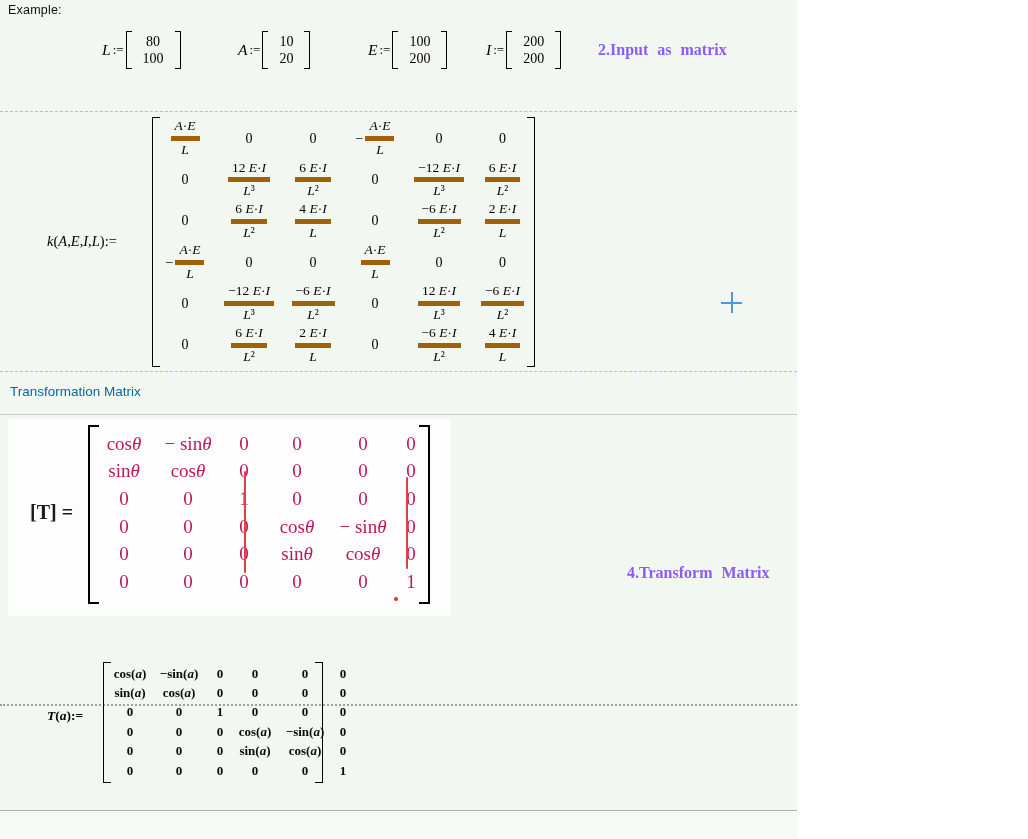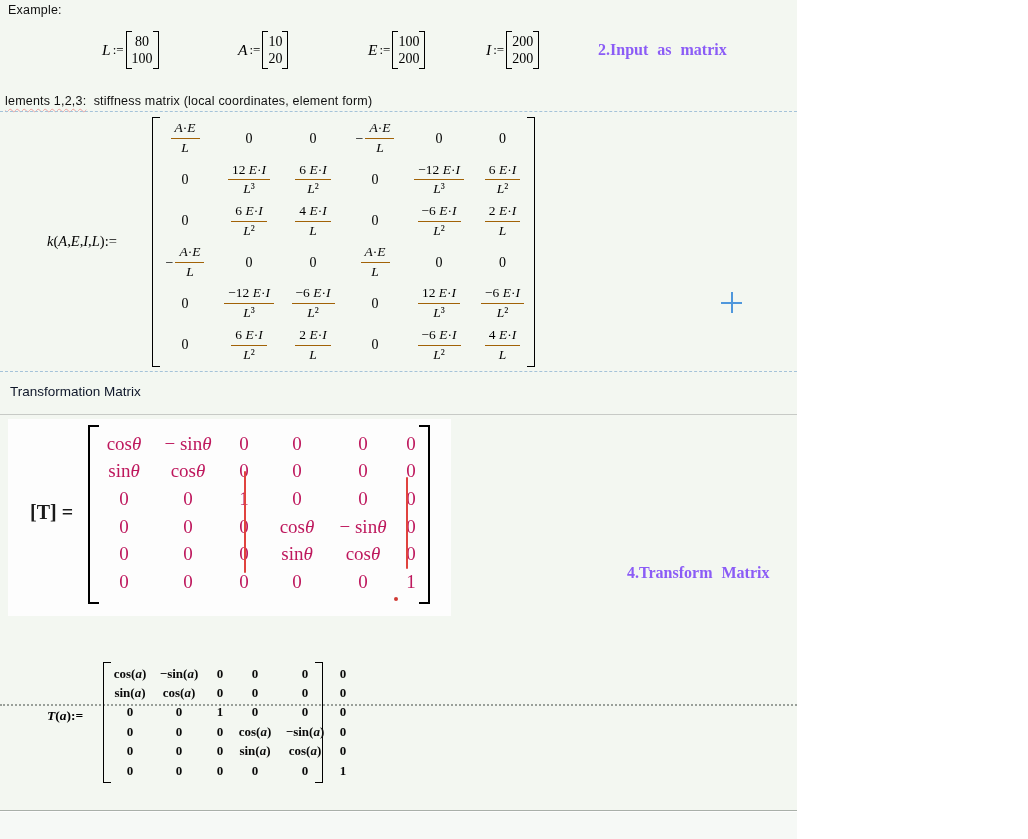--- a/index.html
+++ b/index.html
@@ -5,21 +5,21 @@
   html,body{margin:0;padding:0;background:#ffffff;}
   .screen{position:relative;width:1028px;height:839px;background:#ffffff;overflow:hidden;
           font-family:"Liberation Sans",sans-serif;color:#000;}
   .content-bg{position:absolute;left:0;top:0;width:797px;height:810px;background:#f3f7f1;}
   .footer-bg{position:absolute;left:0;top:811px;width:797px;height:28px;background:#f6f9f6;}
 
   .abs{position:absolute;}
 
   
   .h-small{font-size:12.5px;letter-spacing:0.2px;color:#101010;}
-  .h-section{font-size:13.5px;color:#0f172a;}
+  .h-section{font-size:13.5px;color:#0369a1;}
   .squiggle{text-decoration-line:underline;text-decoration-style:wavy;
             text-decoration-color:#eda0a0;text-decoration-thickness:1px;text-underline-offset:3px;}
 
   
   .red-note{font-family:"Liberation Serif",serif;font-weight:bold;font-size:16px;
             color:#8b5cf6;word-spacing:5px;white-space:nowrap;margin-top:12px;}
 
   
   .dash-blue{height:0;border-top:1px dashed #a5c3d9;}
   .line-gray{height:1px;background:#c7cac6;}
@@ -28,40 +28,40 @@
 
   
   .math{font-family:"Liberation Serif",serif;color:#000;}
   .math i{font-style:italic;}
 
   
   .def{position:absolute;top:29px;height:42px;display:flex;align-items:center;}
   .def .mvar{font-family:"Liberation Serif",serif;font-size:15.5px;}
   .def .assign{font-family:"Liberation Serif",serif;font-size:13px;margin:0 2px 0 2px;}
   .vec{position:relative;display:inline-flex;flex-direction:column;align-items:center;
-       padding:2px 6px;font-family:"Liberation Serif",serif;font-size:14px;line-height:17px;}
+       padding:2px 17px;font-family:"Liberation Serif",serif;font-size:14px;line-height:17px;}
   .vec::before,.vec::after{content:'';position:absolute;top:0;bottom:0;width:5px;}
   .vec::before{left:0;border:1.3px solid #000;border-right:none;}
   .vec::after{right:0;border:1.3px solid #000;border-left:none;}
 
   
   .mat{position:absolute;}
   .mat .brk{position:absolute;top:0;bottom:0;width:7px;}
   .mat .brk.l{left:0;border:1.5px solid #000;border-right:none;}
   .mat .brk.r{right:0;border:1.5px solid #000;border-left:none;}
   .mgrid{position:absolute;display:grid;align-items:center;justify-items:center;}
   .mcell{display:flex;align-items:center;justify-content:center;white-space:nowrap;}
 
   
   #k-box{left:152px;top:117px;width:383px;height:250px;}
   #k-grid{left:2px;top:1px;bottom:1px;grid-template-columns:62px 66px 62px 62px 66px 61px;
           grid-auto-rows:41.3px;font-family:"Liberation Serif",serif;font-size:14px;}
   #k-grid .frac{font-size:13.5px;}
   .frac{display:inline-flex;flex-direction:column;align-items:center;line-height:1.25;}
-  .fnum{border-bottom:1px solid #a16207;padding:0 4px 1px;}
+  .fnum{border-bottom:5px solid #a16207;padding:0 4px 1px;}
   .fden{padding-top:1px;}
   .neg{margin-right:2px;}
   .k-label{left:47px;top:233px;font-size:14.5px;}
 
   
   .t-image{left:8px;top:419px;width:443px;height:197px;background:#fdfdfd;}
   .t-image .img-label{position:absolute;left:22px;top:82px;
        font-family:"Liberation Serif",serif;font-weight:bold;font-size:20px;color:#1a1a1a;}
   #ti-box{left:80px;top:6px;width:342px;height:179px;}
   #ti-box .brk{width:9px;}
@@ -121,23 +121,20 @@
     <span class="mvar math"><i>I</i></span>
       <span class="assign">:=</span>
     <span class="vec">
       <span>200</span>
       <span>200</span>
     </span>
   </div>
 
   <div class="abs red-note" style="left:598px;top:29px;">2.Input as matrix</div>
 
-  <div class="abs h-small" style="left:5px;top:94px;">
-    <span class="squiggle">lements 1,2,3:</span><span style="white-space:pre;">  stiffness matrix (local coordinates, element form)</span>
-  </div>
   <div class="abs dash-blue" style="left:0;top:111px;width:797px;"></div>
 
   <div class="abs math k-label"><i>k</i>(<i>A</i>,<i>E</i>,<i>I</i>,<i>L</i>):=</div>
   <div class="mat" id="k-box">
     <div class="brk l"></div>
     <div class="brk r"></div>
     <div class="mgrid" id="k-grid">
         <div class="mcell">
           <span class="frac">
             <span class="fnum"><i>A</i>·<i>E</i></span>

